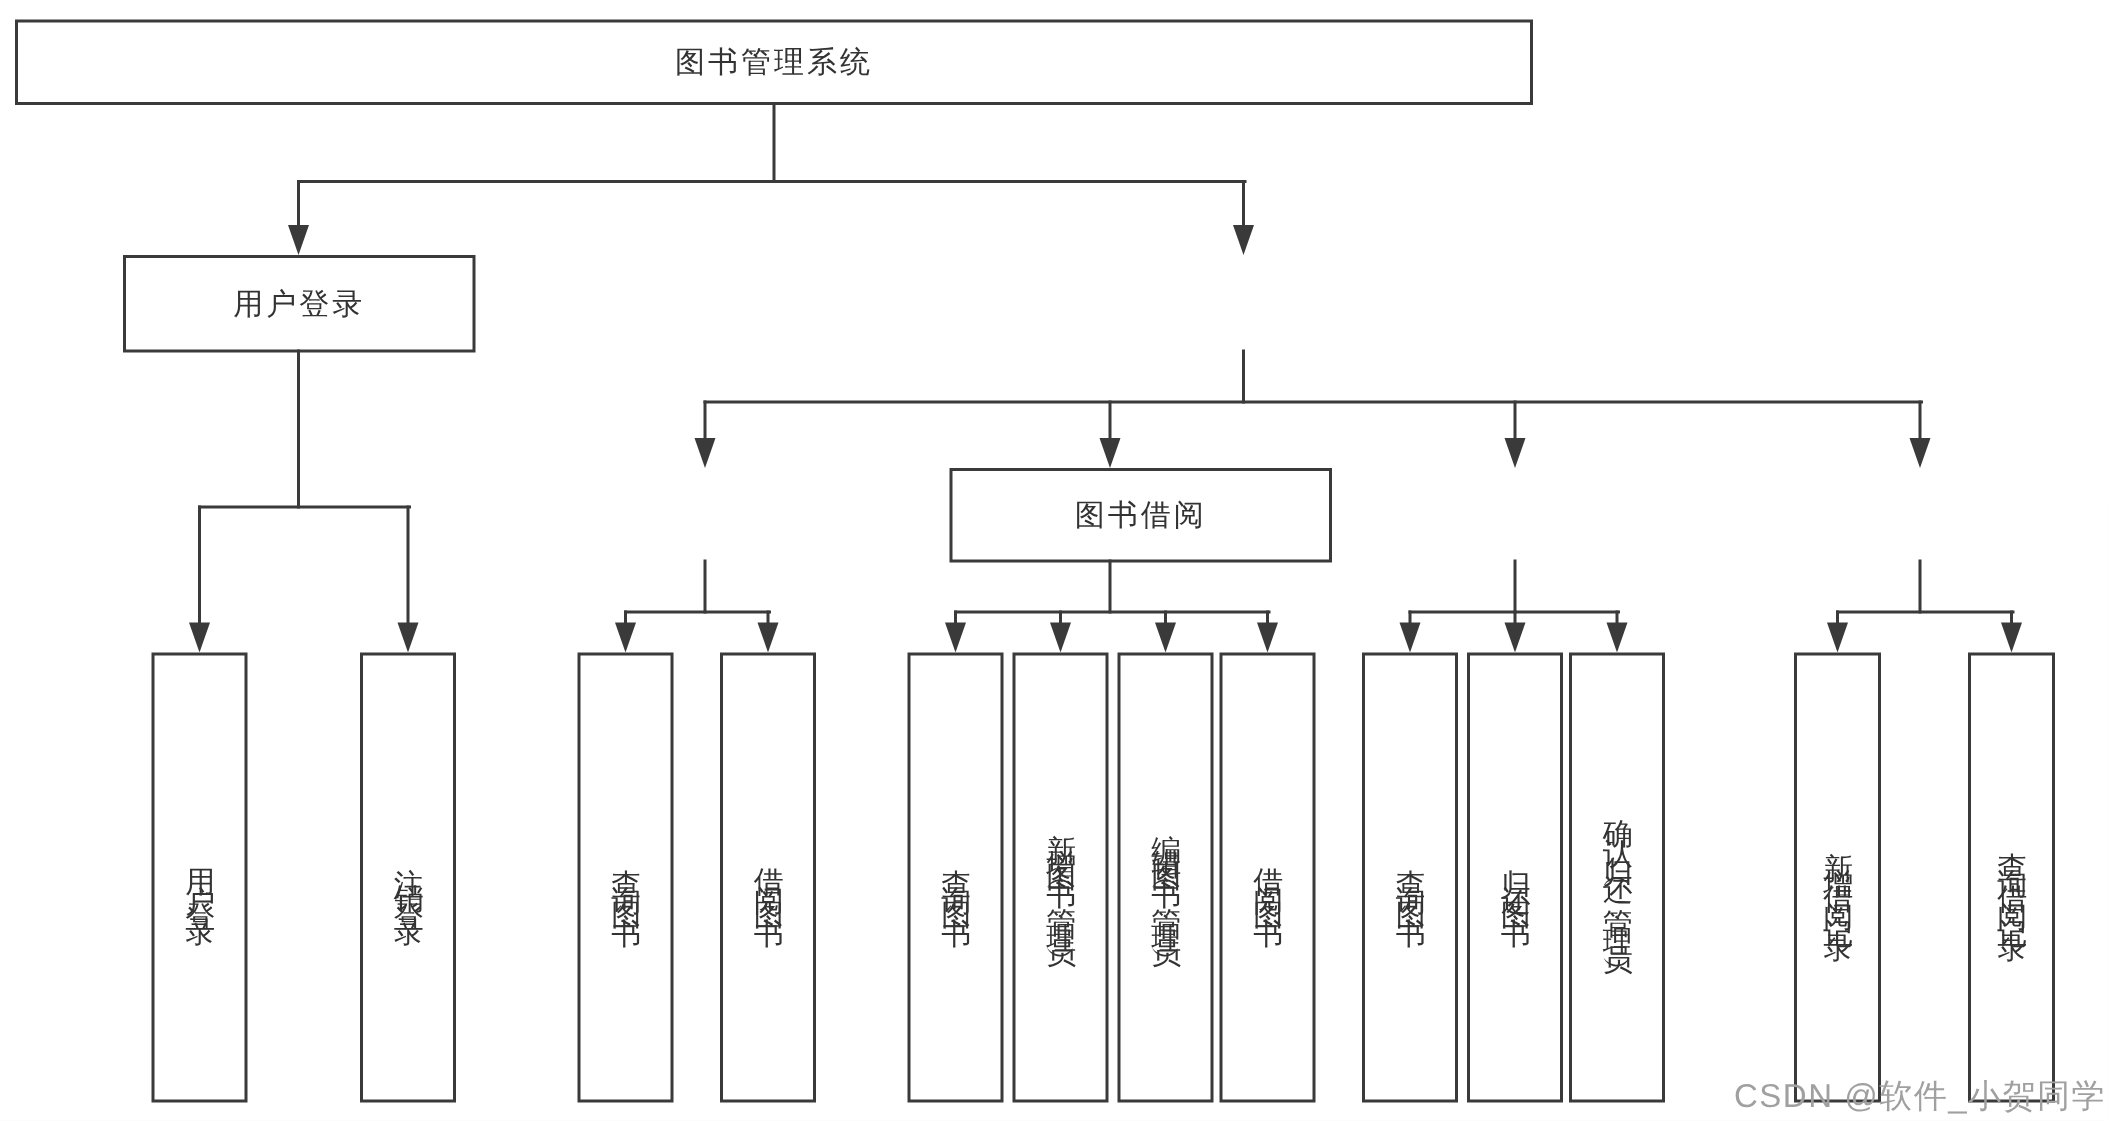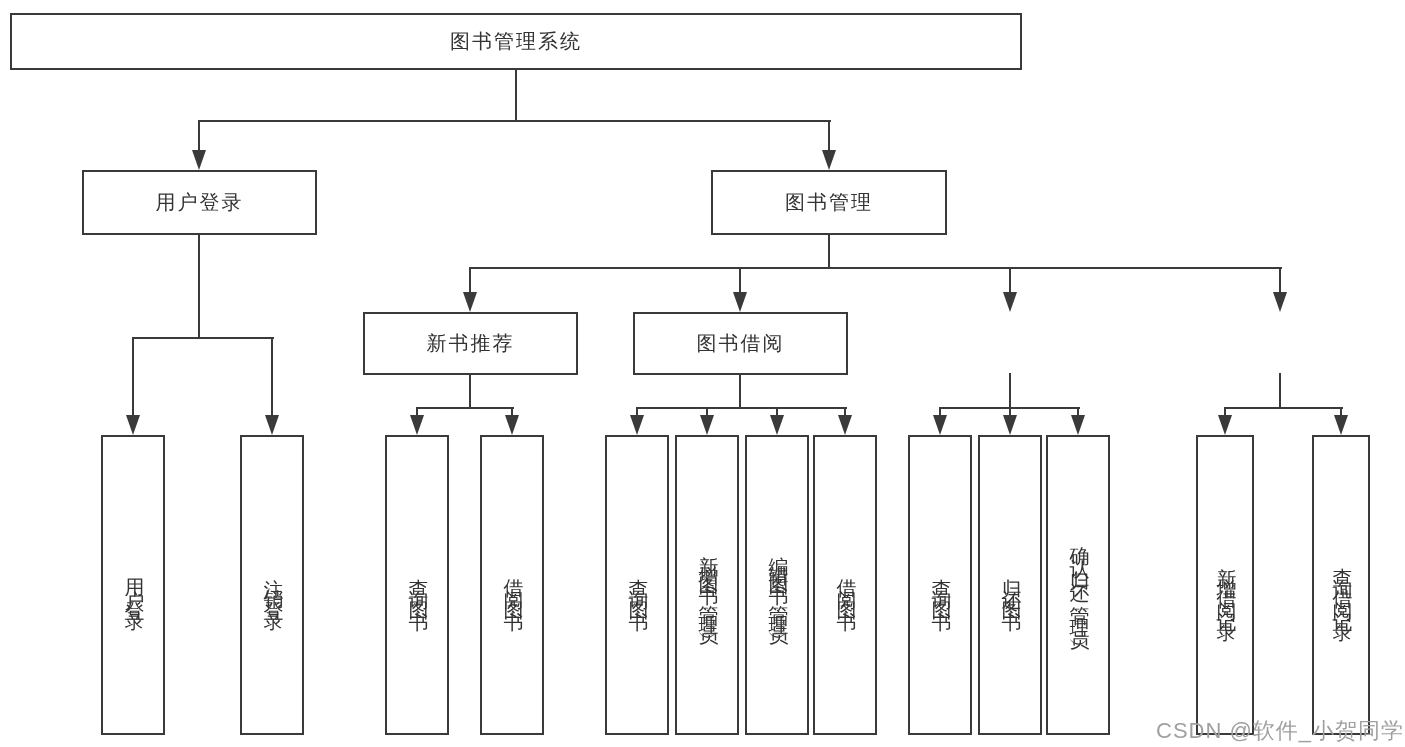--- a/index.html
+++ b/index.html
@@ -17,21 +17,20 @@
     background:var(--background);
     overflow:hidden;
   }
   .box{
     position:absolute;
     box-sizing:border-box;
     border:2px solid var(--box_border);
     background:var(--background);
     display:flex;align-items:center;justify-content:center;
     color:var(--text);
-    font-family:Liberation Mono, monospace;
   }
   .htext{
     font-size:20px;
     letter-spacing:2px;
     white-space:nowrap;
     color:var(--text);
   }
   .vtext{
     writing-mode:vertical-rl;
     text-orientation:mixed;
@@ -70,46 +69,40 @@
   <div class="vline" style="left:515px;top:68px;height:54px"></div>
   <div class="hline" style="left:198px;top:120px;width:633px"></div>
   <div class="vline" style="left:198px;top:120px;height:32px"></div>
   <div class="arrow" style="left:192px;top:150px"></div>
   <div class="vline" style="left:828px;top:120px;height:32px"></div>
   <div class="arrow" style="left:822px;top:150px"></div>
 
   <div class="box" style="left:82px;top:170px;width:235px;height:65px">
     <span class="htext">用户登录</span>
   </div>
-  <div class="box" style="left:711px;top:170px;width:236px;height:65px">
-    <span class="htext">图书管理</span>
-  </div>
 
   <div class="vline" style="left:198px;top:233px;height:106px"></div>
   <div class="hline" style="left:132px;top:337px;width:142px"></div>
   <div class="vline" style="left:132px;top:337px;height:80px"></div>
   <div class="arrow" style="left:126px;top:415px"></div>
   <div class="vline" style="left:271px;top:337px;height:80px"></div>
   <div class="arrow" style="left:265px;top:415px"></div>
 
   <div class="vline" style="left:828px;top:233px;height:36px"></div>
   <div class="hline" style="left:469px;top:267px;width:813px"></div>
   <div class="vline" style="left:469px;top:267px;height:27px"></div>
   <div class="arrow" style="left:463px;top:292px"></div>
   <div class="vline" style="left:739px;top:267px;height:27px"></div>
   <div class="arrow" style="left:733px;top:292px"></div>
   <div class="vline" style="left:1009px;top:267px;height:27px"></div>
   <div class="arrow" style="left:1003px;top:292px"></div>
   <div class="vline" style="left:1279px;top:267px;height:27px"></div>
   <div class="arrow" style="left:1273px;top:292px"></div>
 
-  <div class="box" style="left:363px;top:312px;width:215px;height:63px">
-    <span class="htext">新书推荐</span>
-  </div>
-  <div class="box" style="left:633px;top:312px;width:215px;height:63px">
+  <div class="box" style="left:633px;top:312px;width:255px;height:63px">
     <span class="htext">图书借阅</span>
   </div>
 
   <div class="vline" style="left:469px;top:373px;height:36px"></div>
   <div class="hline" style="left:416px;top:407px;width:98px"></div>
   <div class="vline" style="left:416px;top:407px;height:10px"></div>
   <div class="arrow" style="left:410px;top:415px"></div>
   <div class="vline" style="left:511px;top:407px;height:10px"></div>
   <div class="arrow" style="left:505px;top:415px"></div>
 

